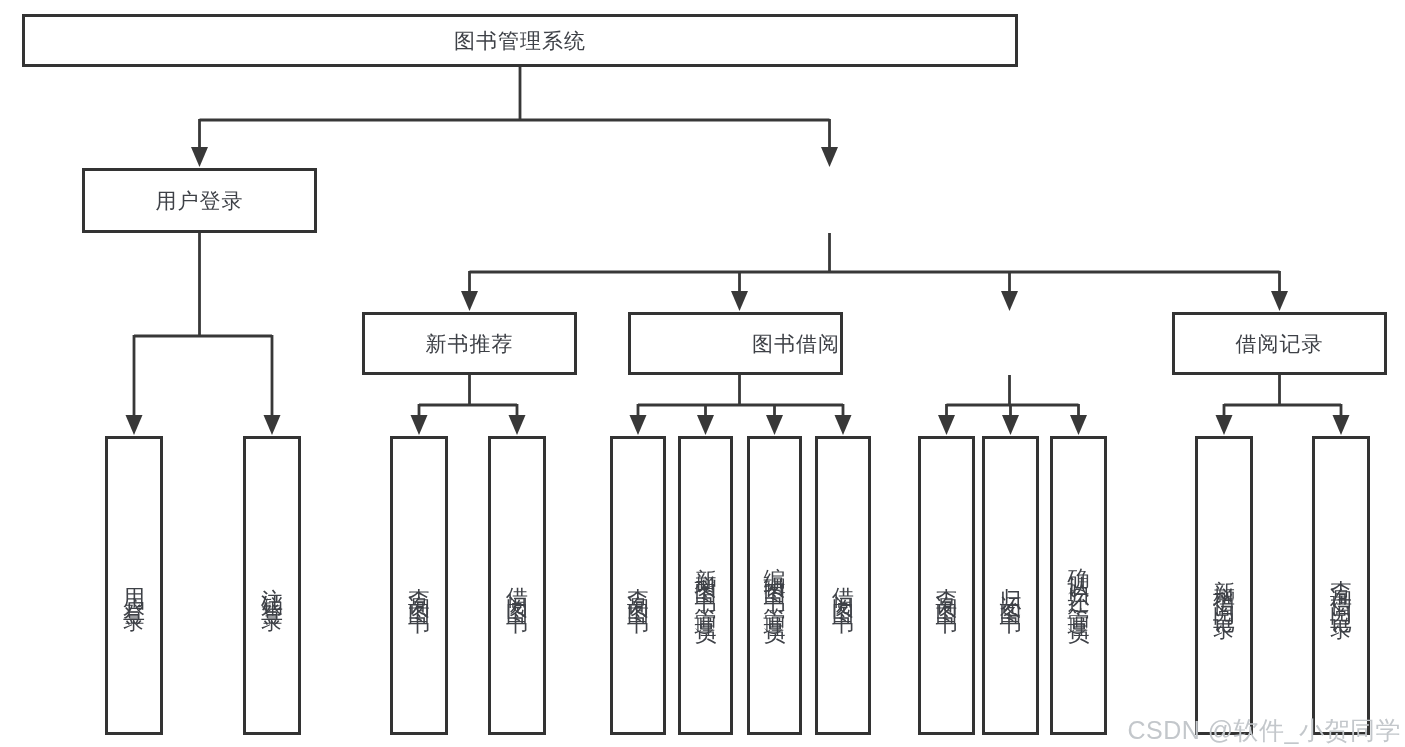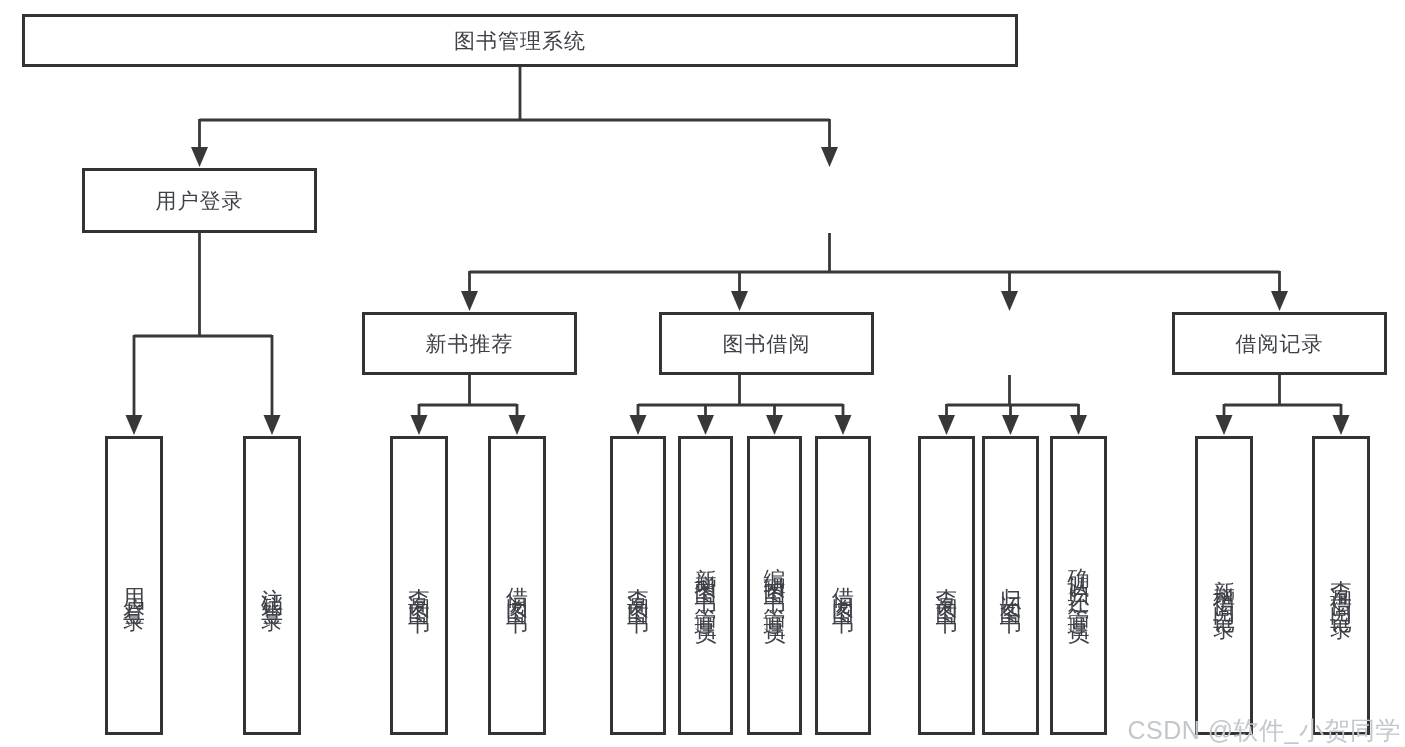--- a/index.html
+++ b/index.html
@@ -131,21 +131,21 @@
     <span class="hlabel">图书管理系统</span>
   </div>
 
   <div class="node" style="left:82px;top:168px;width:235px;height:65px;">
     <span class="hlabel">用户登录</span>
   </div>
 
   <div class="node" style="left:362px;top:312px;width:215px;height:63px;">
     <span class="hlabel">新书推荐</span>
   </div>
-  <div class="node" style="left:659px;top:312px;width:215px;height:63px;">
+  <div class="node" style="left:628px;top:312px;width:215px;height:63px;justify-content:flex-end;">
     <span class="hlabel">图书借阅</span>
   </div>
   <div class="node" style="left:1172px;top:312px;width:215px;height:63px;">
     <span class="hlabel">借阅记录</span>
   </div>
 
   <div class="node" style="left:105px;top:436px;width:58px;height:299px;">
     <span class="vlabel">用户登录</span>
   </div>
   <div class="node" style="left:243px;top:436px;width:58px;height:299px;">

